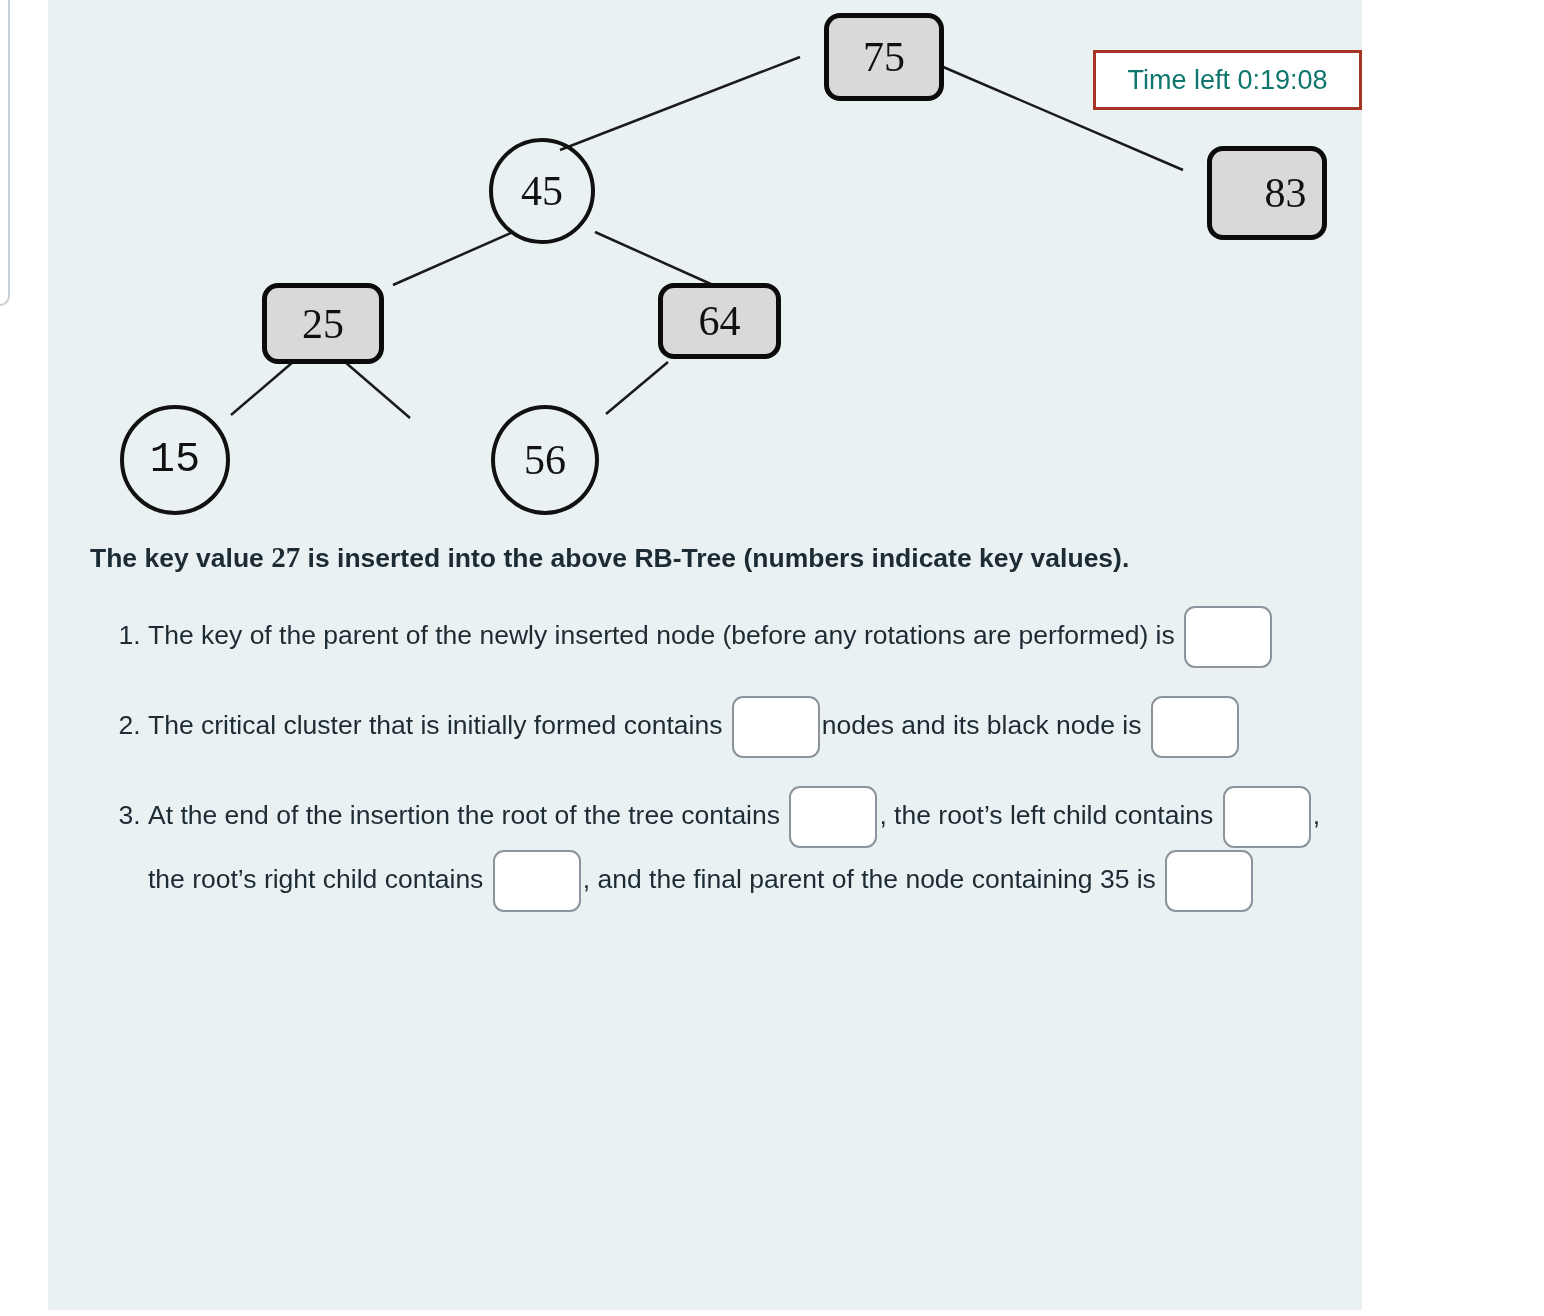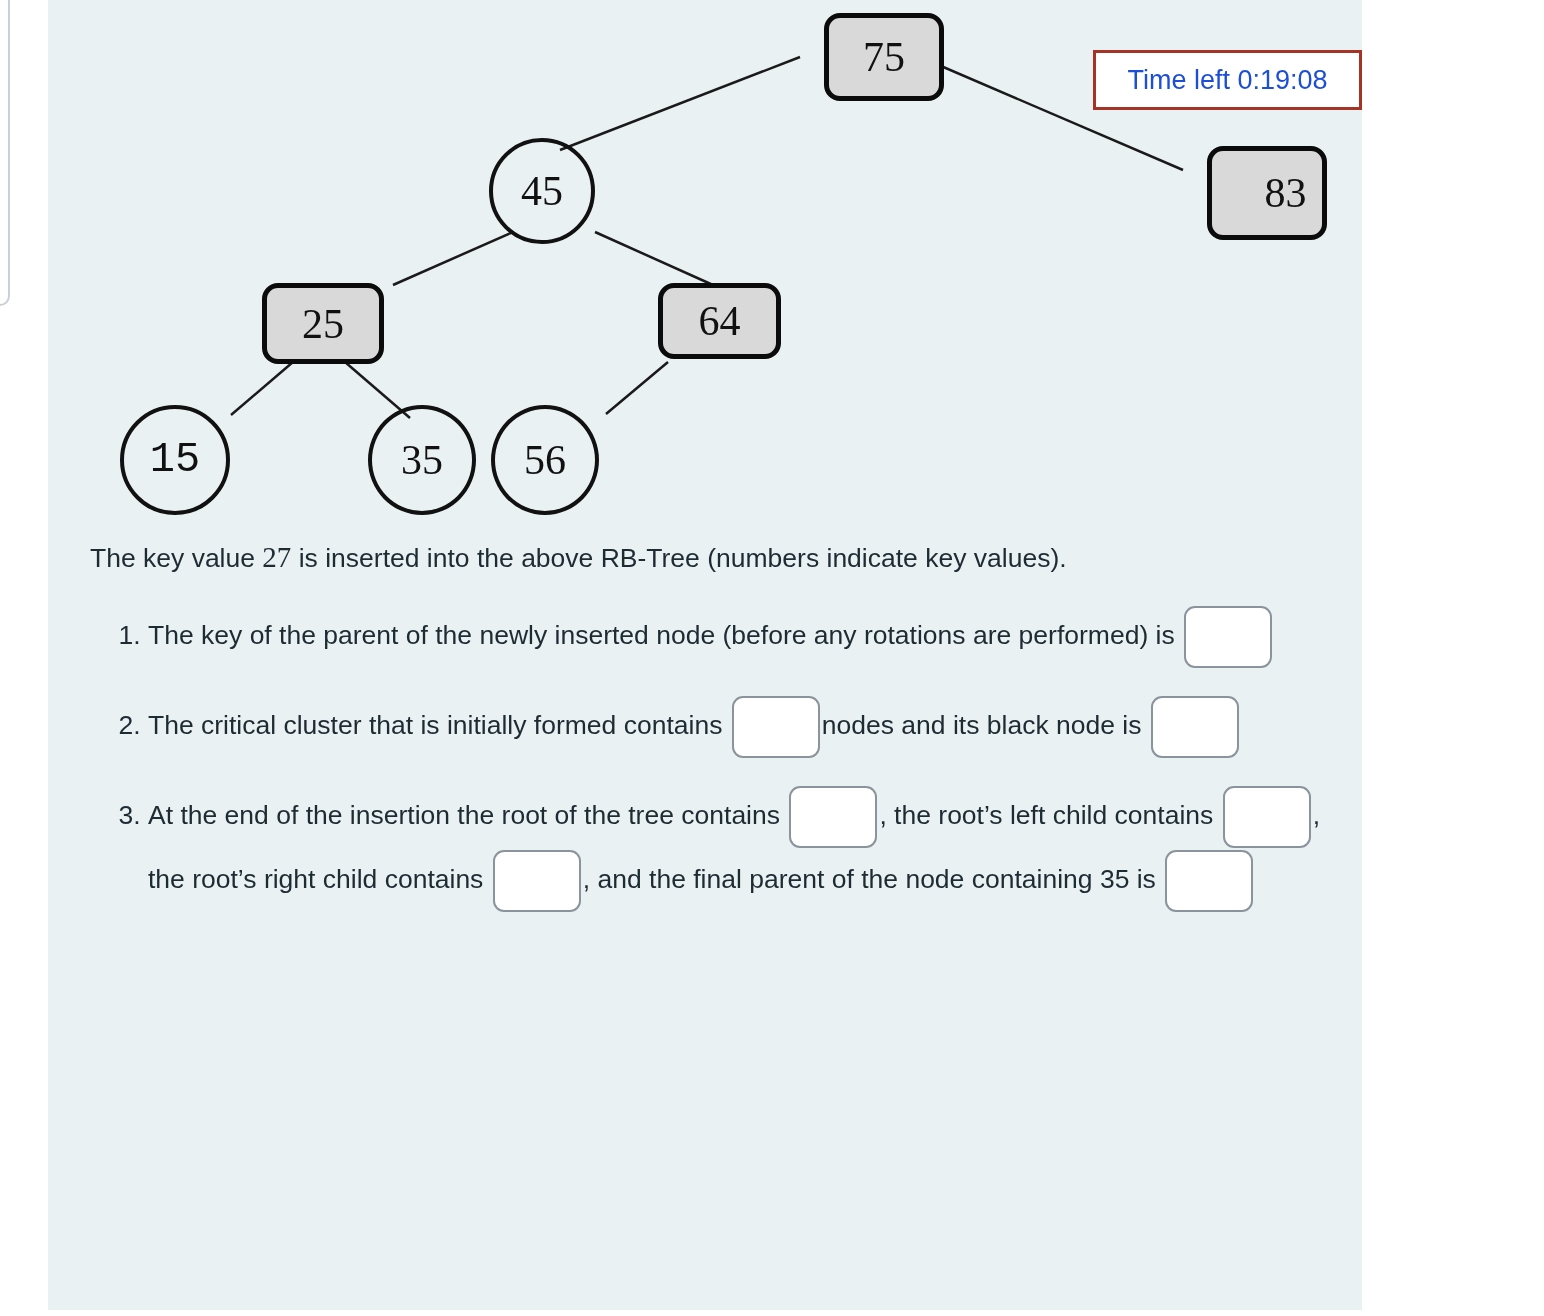--- a/index.html
+++ b/index.html
@@ -79,35 +79,35 @@
     top: 50px;
     width: 269px;
     height: 60px;
     background: #ffffff;
     border: 3px solid #a63426;
     box-sizing: border-box;
     display: flex;
     align-items: center;
     justify-content: center;
     font-size: 27px;
-    color: #1d4ed8;
+    color: #0f766e;
     font-family: "Liberation Sans", sans-serif;
   }
 
   
   #prose {
     position: absolute;
     left: 42px;
     top: 534px;
     width: 1230px;
     color: #1d2b33;
     font-size: 26.5px;
     line-height: 1.65;
   }
-  #prose p { margin: 0 0 22px 0; }
+  #prose p { margin: 0 0 22px 0; font-weight: bold; }
   .mathnum {
     font-family: "Liberation Serif", serif;
     font-size: 29px;
   }
 
   
   ol.q-list {
     margin: 10px 0 0 0;
     padding-left: 58px;
     font-size: 26.5px;
@@ -168,21 +168,20 @@
     <div class="tree-node node-red" style="left:441px; top:138px; width:106px; height:106px;">45</div>
 
     <div class="tree-node node-black" style="left:1135px; top:146px; width:120px; height:94px;padding-left:37px;">83</div>
 
     <div class="tree-node node-black" style="left:190px; top:283px; width:122px; height:81px;">25</div>
 
     <div class="tree-node node-black" style="left:586px; top:283px; width:123px; height:76px;">64</div>
 
     <div class="tree-node node-red" style="left:72px; top:405px; width:110px; height:110px;font-family:Liberation Mono, monospace;">15</div>
 
-    <div class="tree-node node-red" style="left:320px; top:405px; width:108px; height:110px;">35</div>
 
     <div class="tree-node node-red" style="left:443px; top:405px; width:108px; height:110px;">56</div>
   </div>
 
   <div id="timer-box">
     <span>Time left 0:19:08</span>
   </div>
 
   <div id="prose">
 

